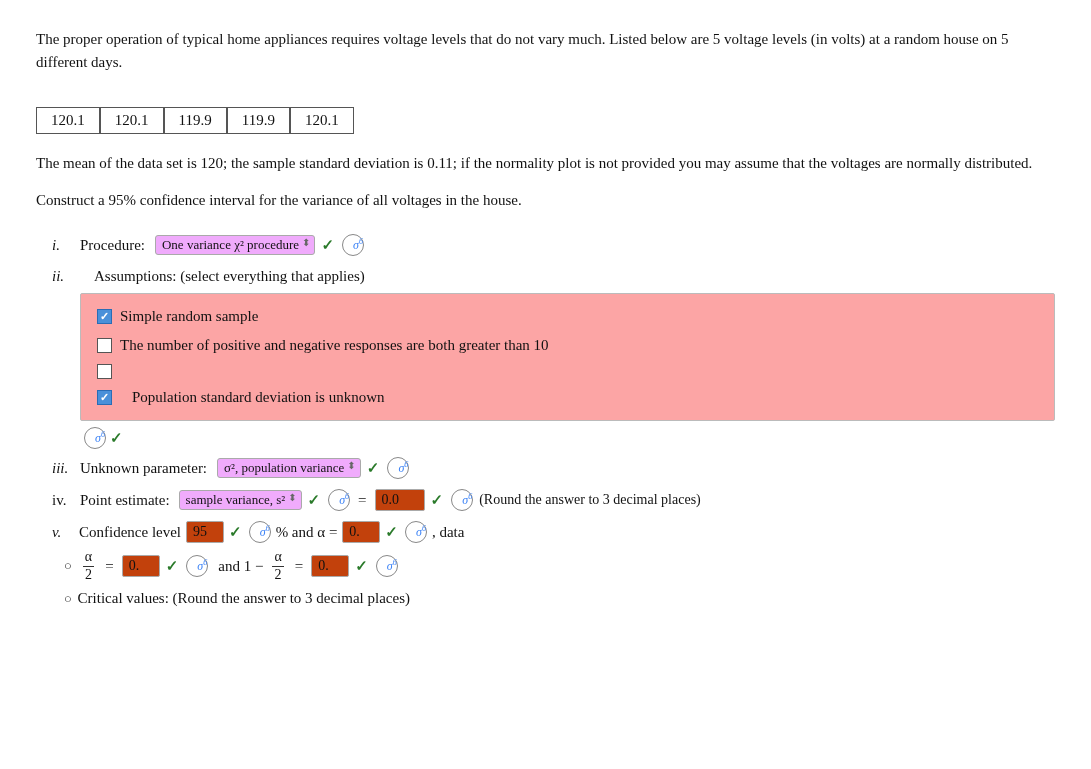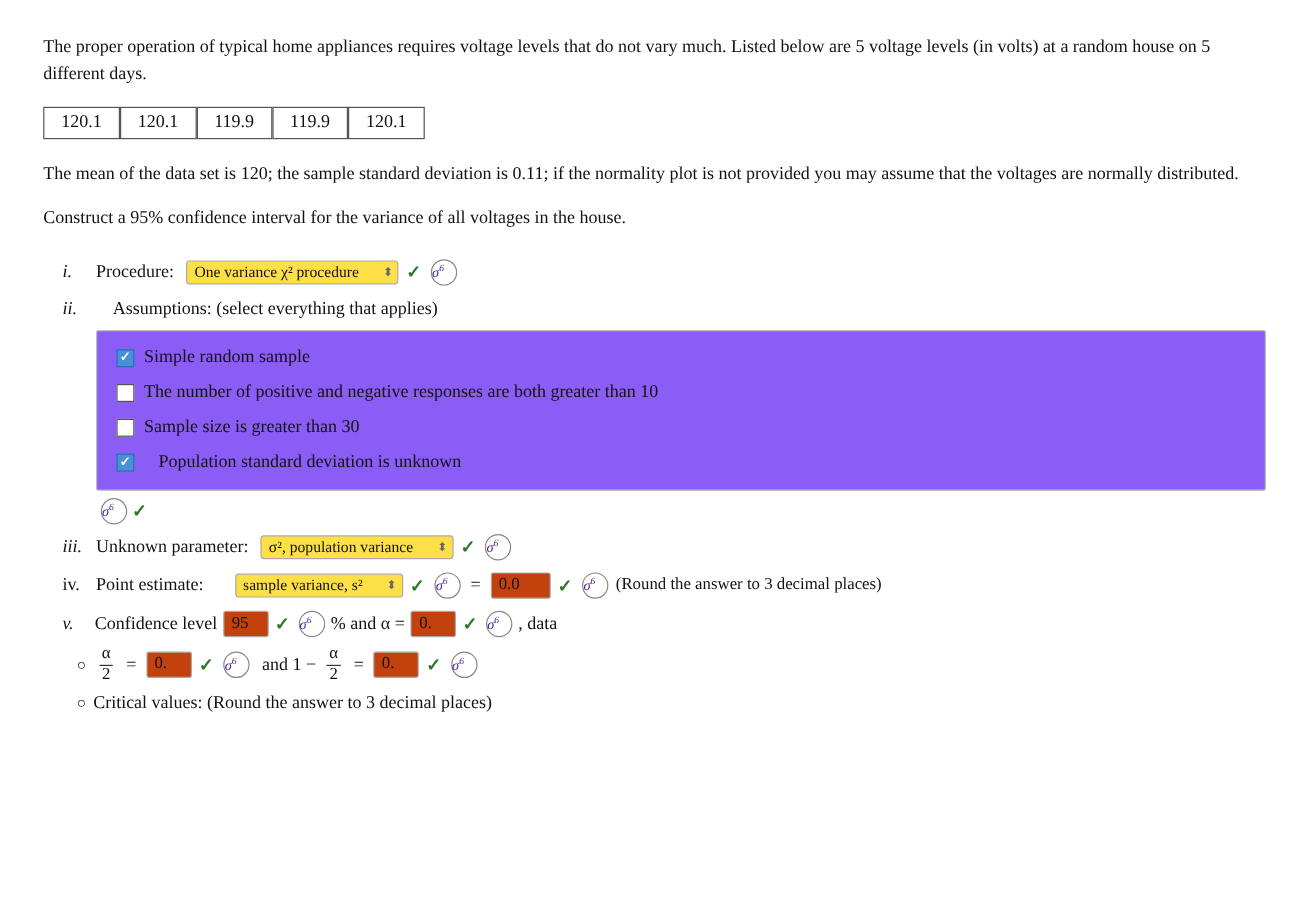--- a/index.html
+++ b/index.html
@@ -4,79 +4,79 @@
   <style>
     * { box-sizing: border-box; margin: 0; padding: 0; }
     body {
       font-family: 'Times New Roman', Times, serif;
       background: #fff;
       color: #111;
       font-size: 15px;
       padding: 28px 36px;
       max-width: 1091px;
     }
-    .intro-text { line-height: 1.55; }
+    .intro-text { margin-bottom: 18px; line-height: 1.55; }
     .voltage-table {
       display: inline-flex;
       border-collapse: collapse;
       margin: 14px 0 18px 0;
     }
     .voltage-table .cell {
       border: 1.5px solid #555;
       padding: 4px 14px;
       font-size: 15px;
       min-width: 58px;
       text-align: center;
     }
     .mean-text { margin-bottom: 14px; line-height: 1.55; }
     .construct-text { margin-bottom: 22px; line-height: 1.55; }
 
     
     .inline-select {
       display: inline-flex;
-      align-items: center;
+      align-items: flex-start;
       border: 1px solid #aaa;
       border-radius: 3px;
-      background: #fde047;
+      background: #f0abfc;
       padding: 1px 4px 1px 6px;
       font-size: 13px;
       font-family: inherit;
       cursor: pointer;
-      gap: 20px;
+      gap: 3px;
     }
     .inline-select .arrow { font-size: 10px; color: #666; }
 
     .sigma-icon {
       display: inline-flex;
       align-items: center;
-      justify-content: flex-start;
+      justify-content: flex-end;
       width: 22px;
       height: 22px;
       border: 1.5px solid #888;
       border-radius: 50%;
       font-size: 12px;
       font-style: italic;
-      color: #4c1d95;
+      color: #3b82f6;
       margin-left: 2px;
     }
 
     .check-green {
       color: #2a7a2a;
       font-size: 15px;
       font-weight: bold;
     }
 
     
     .assumptions-box {
       border: 1.5px solid #bbb;
       border-radius: 2px;
       padding: 12px 16px;
       margin-top: 4px;
       margin-left: 0;
-      background: #8b5cf6;
+      background: #fca5a5;
     }
     .assumption-item {
       display: flex;
       align-items: center;
       gap: 8px;
       margin-bottom: 8px;
       font-size: 15px;
       line-height: 1.4;
     }
     .assumption-item:last-child { margin-bottom: 0; gap: 20px; }
@@ -202,21 +202,20 @@
         <div class="assumption-item">
           <div class="cb checked"></div>
           <span>Simple random sample</span>
         </div>
         <div class="assumption-item">
           <div class="cb"></div>
           <span>The number of positive and negative responses are both greater than 10</span>
         </div>
         <div class="assumption-item">
           <div class="cb"></div>
-          <span>Sample size is greater than 30</span>
         </div>
         <div class="assumption-item">
           <div class="cb checked"></div>
           <span>Population standard deviation is unknown</span>
         </div>
       </div>
       
       <div class="sigma-bottom">
         <div class="sigma-icon">
             <i>σ<sup style="font-size:8px;">6</sup></i>
@@ -234,21 +233,21 @@
       <span class="arrow">⬍</span>
     </div>
     <span class="check-green">✓</span>
     <div class="sigma-icon">
         <i>σ<sup style="font-size:8px;">6</sup></i>
       </div>
   </div>
 
   <div style="display:flex; align-items:center; gap:6px; margin-bottom:10px; padding-left:16px; flex-wrap:wrap;">
     <span style="min-width:22px;">iv.</span>
-    <span style="margin-right:20px;">Point estimate:</span>
+    <span style="margin-right:3px;">Point estimate:</span>
     <div class="inline-select">
       <span>sample variance, s²</span>
       <span class="arrow">⬍</span>
     </div>
     <span class="check-green">✓</span>
     <div class="sigma-icon">
         <i>σ<sup style="font-size:8px;">6</sup></i>
       </div>
     <span class="equals">=</span>
     <div class="inline-input">

